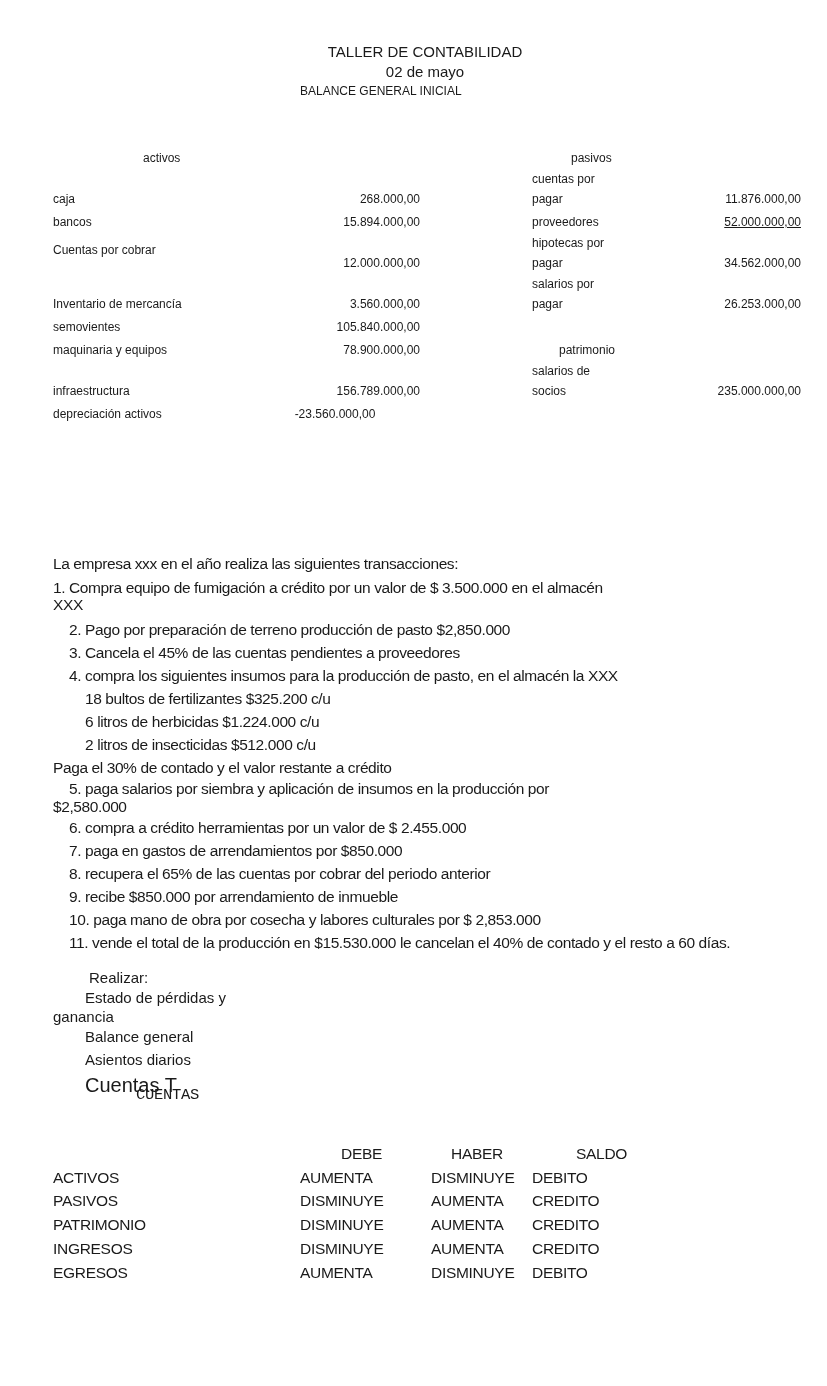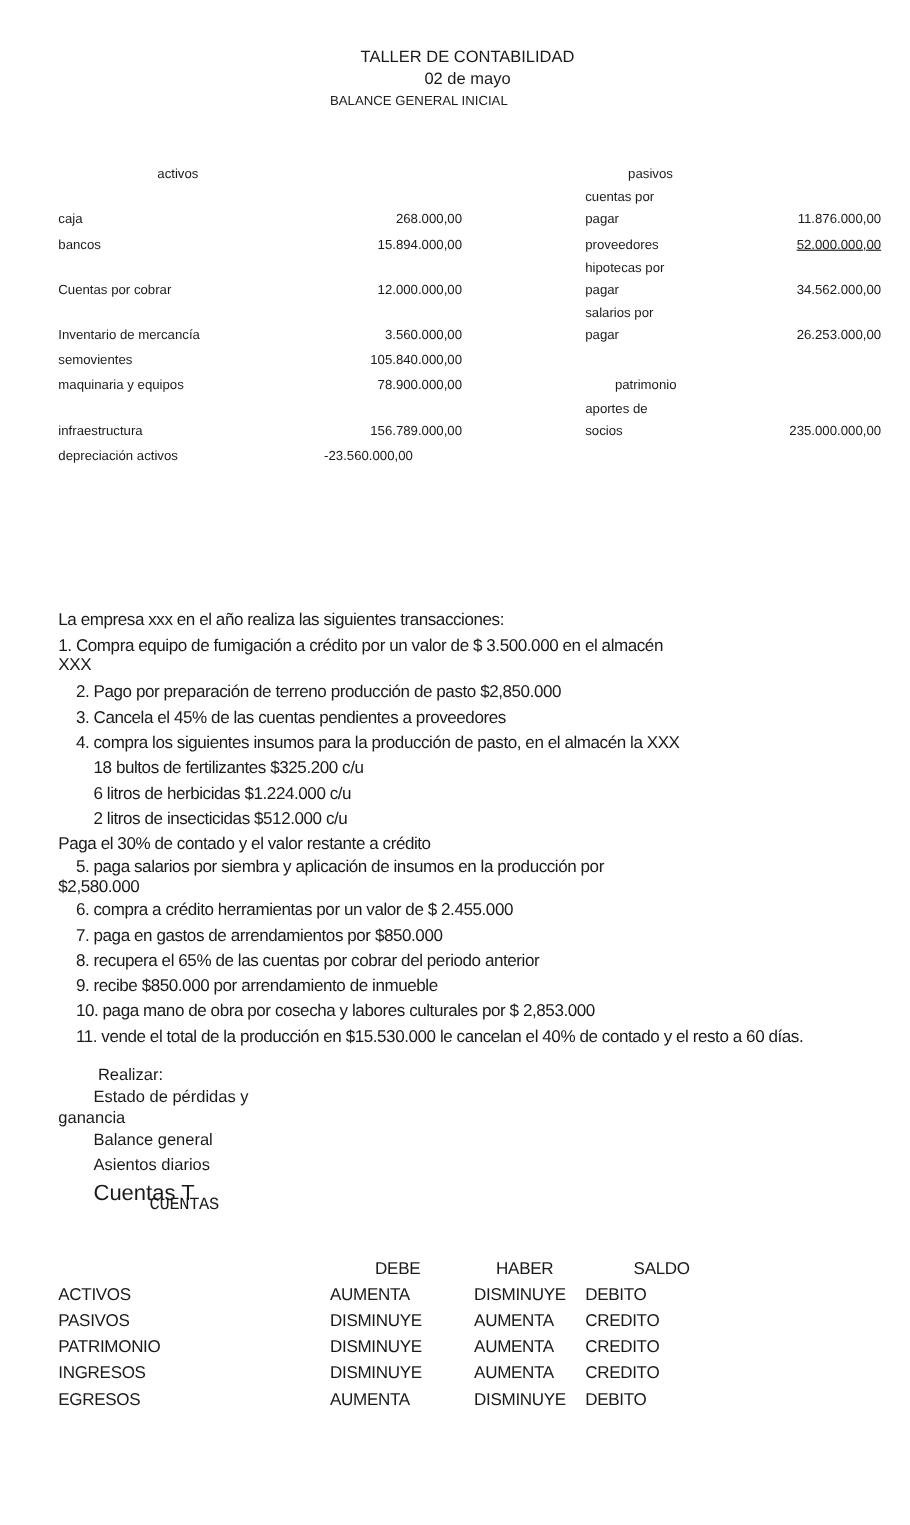--- a/index.html
+++ b/index.html
@@ -20,21 +20,21 @@
 <div class="abs t16" style="left:300px; top:84px;">BALANCE GENERAL INICIAL</div>
 
 <div class="abs t16" style="left:143px; top:151px;">activos</div>
 
 <div class="abs t16" style="left:53px; top:192px;">caja</div>
 <div class="abs t16 num" style="left:250px; width:170px; top:192px;">268.000,00</div>
 
 <div class="abs t16" style="left:53px; top:215px;">bancos</div>
 <div class="abs t16 num" style="left:250px; width:170px; top:215px;">15.894.000,00</div>
 
-<div class="abs t16" style="left:53px; top:256px;text-align:center;">Cuentas por cobrar</div>
+<div class="abs t16" style="left:53px; top:243px;text-align:center;">Cuentas por cobrar</div>
 <div class="abs t16 num" style="left:250px; width:170px; top:256px;">12.000.000,00</div>
 
 <div class="abs t16" style="left:53px; top:297px;">Inventario de mercancía</div>
 <div class="abs t16 num" style="left:250px; width:170px; top:297px;">3.560.000,00</div>
 
 <div class="abs t16" style="left:53px; top:320px;">semovientes</div>
 <div class="abs t16 num" style="left:250px; width:170px; top:320px;">105.840.000,00</div>
 
 <div class="abs t16" style="left:53px; top:343px;">maquinaria y equipos</div>
 <div class="abs t16 num" style="left:250px; width:170px; top:343px;">78.900.000,00</div>
@@ -56,21 +56,21 @@
 
 <div class="abs t16" style="left:532px; top:236px;">hipotecas por</div>
 <div class="abs t16" style="left:532px; top:256px;">pagar</div>
 <div class="abs t16 num" style="left:640px; width:161px; top:256px;">34.562.000,00</div>
 
 <div class="abs t16" style="left:532px; top:277px;">salarios por</div>
 <div class="abs t16" style="left:532px; top:297px;">pagar</div>
 <div class="abs t16 num" style="left:640px; width:161px; top:297px;">26.253.000,00</div>
 
 <div class="abs t16" style="left:559px; top:343px;">patrimonio</div>
-<div class="abs t16" style="left:532px; top:364px;">aportes de</div>
+<div class="abs t16" style="left:532px; top:364px;">salarios de</div>
 <div class="abs t16" style="left:532px; top:384px;">socios</div>
 <div class="abs t16 num" style="left:640px; width:161px; top:384px;">235.000.000,00</div>
 
 <div class="abs narrow" style="left:53px; top:544px;">La empresa xxx en el año realiza las siguientes transacciones:</div>
 <div class="abs narrow" style="left:53px; top:568px;">1. Compra equipo de fumigación a crédito por un valor de $ 3.500.000 en el almacén</div>
 <div class="abs narrow" style="left:53px; top:585px;">XXX</div>
 <div class="abs narrow" style="left:69px; top:610px;">2. Pago por preparación de terreno producción de pasto $2,850.000</div>
 <div class="abs narrow" style="left:69px; top:633px;">3. Cancela el 45% de las cuentas pendientes a proveedores</div>
 <div class="abs narrow" style="left:69px; top:656px;">4. compra los siguientes insumos para la producción de pasto, en el almacén la XXX</div>
 <div class="abs narrow" style="left:85px; top:679px;">18 bultos de fertilizantes $325.200 c/u</div>

